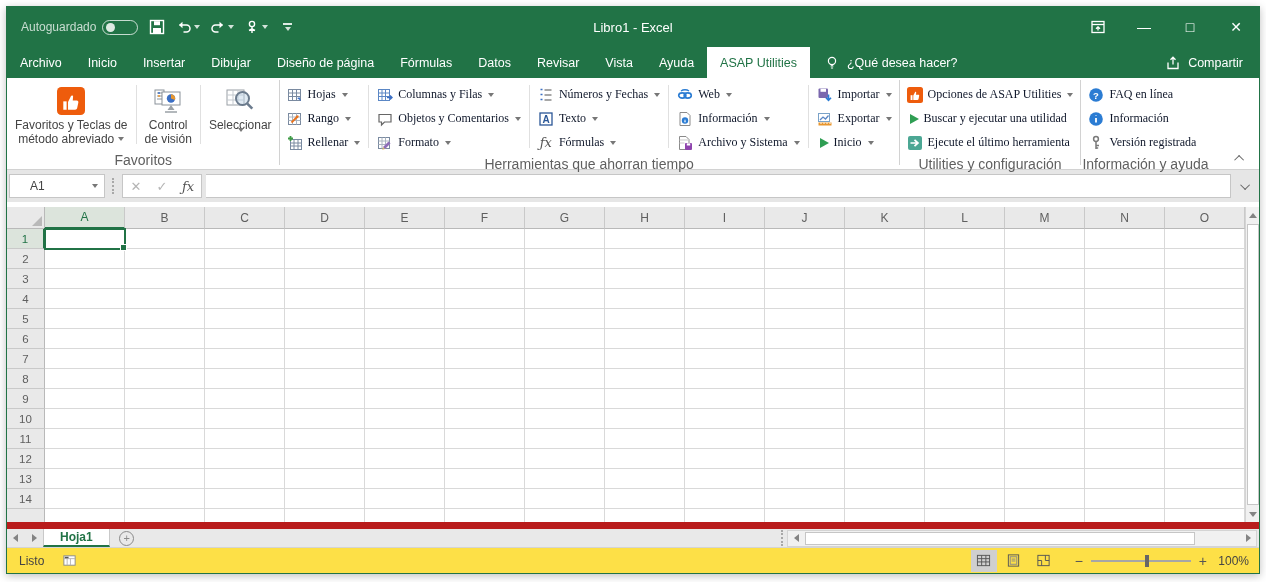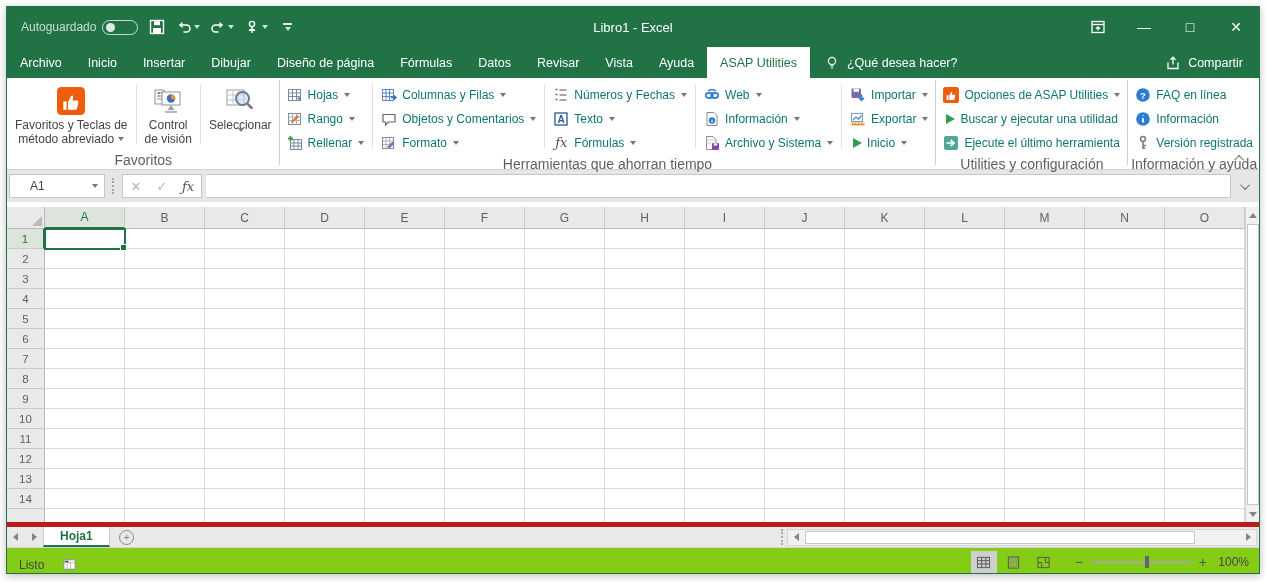--- a/index.html
+++ b/index.html
@@ -34,21 +34,21 @@
   .rgroup { display:flex; flex-direction:column; flex:none; }
   .rgroup-content { flex:1; display:flex; align-items:flex-start; padding-top:3px; }
   .rgroup-label { height:17px; text-align:center; font-size:14px; color:#5f5f5f; white-space:nowrap; }
   .gsep { width:1px; background:#d2d2d2; margin:2px 1px 4px 1px; flex:none; }
   .csep { width:1px; background:#e0e0e0; margin:4px 2px 8px 2px; align-self:stretch; flex:none; }
   .bigbtn { display:flex; flex-direction:column; align-items:center; justify-content:flex-start; padding:3px 6px 0 6px; height:70px; }
   .bigbtn .bicon { height:34px; display:flex; align-items:center; justify-content:center; }
   .bigbtn .blbl { font-size:12px; color:#444; line-height:14px; text-align:center; white-space:nowrap; }
   .menu-col { display:flex; flex-direction:column; justify-content:flex-start; padding:2px 2px; gap:1px; }
   .menu-item { display:flex; align-items:center; gap:5px; height:23px; padding:0 4px; white-space:nowrap; }
-  .menu-item .lbl { font-size:12px; color:#0f766e; }
+  .menu-item .lbl { font-size:12px; color:#0f172a;font-family:Liberation Serif, serif; }
   .caret { width:0;height:0;border-left:3px solid transparent;border-right:3px solid transparent;border-top:4px solid #777; margin-left:1px; flex:none; }
   .ic16 { width:16px; height:16px; flex:none; display:inline-flex; }
   .fx-glyph { font-family:"DejaVu Serif","Liberation Serif",serif; font-style:italic; font-size:13px; color:#555; width:16px; text-align:center; flex:none; }
   .play-tri { width:0;height:0;border-top:5px solid transparent;border-bottom:5px solid transparent;border-left:9px solid #2f9e53; flex:none; margin-left:3px; }
   .collapse-ribbon { position:absolute; right:10px; bottom:4px; width:18px; height:14px; display:flex; align-items:center; justify-content:center; }
   .chev-up { width:7px; height:7px; border-left:1.5px solid #666; border-top:1.5px solid #666; transform:rotate(45deg) translateY(2px); }
 
   
   .formula-row { height:32px; background:#e6e6e6; display:flex; align-items:center; padding:4px 2px 4px 2px; gap:4px; flex:none; }
   .namebox { width:96px; height:24px; background:#fff; border:1px solid #c6c6c6; display:flex; align-items:center; }
@@ -81,34 +81,34 @@
   .cell.sel:after { content:""; position:absolute; right:-3px; bottom:-3px; width:5px; height:5px; background:#217346; border:1px solid #fff; z-index:3; }
   .vscroll { width:14px; background:#f1f1f1; border-left:1px solid #d4d4d4; display:flex; flex-direction:column; align-items:center; flex:none; }
   .scroll-arrow { width:14px; height:16px; display:flex; align-items:center; justify-content:center; flex:none; }
   .tri-up { width:0;height:0;border-left:4px solid transparent;border-right:4px solid transparent;border-bottom:5px solid #848484; }
   .tri-down { width:0;height:0;border-left:4px solid transparent;border-right:4px solid transparent;border-top:5px solid #848484; }
   .tri-left { width:0;height:0;border-top:4px solid transparent;border-bottom:4px solid transparent;border-right:5px solid #848484; }
   .tri-right { width:0;height:0;border-top:4px solid transparent;border-bottom:4px solid transparent;border-left:5px solid #848484; }
   .vthumb { flex:1; width:12px; background:#fff; border:1px solid #c6c6c6; margin:1px 0; }
 
   
-  .sheetbar { height:25px; background:#e9e9e9; border-top:5px solid #b91c1c; display:flex; align-items:stretch; flex:none; }
+  .sheetbar { height:25px; background:#e9e9e9; border-top:7px solid #b91c1c; display:flex; align-items:stretch; flex:none; }
   .nav-arrows { display:flex; align-items:center; padding:0 6px; gap:14px; }
   .sheet-tab { background:#fff; border-right:1px solid #c9c9c9; border-left:1px solid #c9c9c9; border-bottom:2px solid #217346;
                display:flex; align-items:center; padding:0 16px; font-size:12px; font-weight:bold; color:#217346; }
   .newsheet { display:flex; align-items:center; justify-content:center; width:34px; }
   .plus-circle { width:15px; height:15px; border-radius:50%; border:1px solid #8a8a8a; color:#8a8a8a; font-size:11px; line-height:13px; text-align:center; }
   .hscroll-zone { margin-left:auto; display:flex; align-items:center; padding-right:2px; }
   .hscroll { display:flex; align-items:center; width:470px; height:17px; background:#f1f1f1; border:1px solid #d4d4d4; }
   .hthumb { flex:1; height:13px; background:#fff; border:1px solid #c6c6c6; margin:0 1px; }
   .htrack-rest { width:44px; height:100%; background:#f1f1f1; flex:none; }
   .hs-arrow { width:16px; height:100%; display:flex; align-items:center; justify-content:center; flex:none; }
 
   
-  .statusbar { height:26px; background:#84cc16; border-top:1px solid #d4d4d4; display:flex; align-items:flex-end; font-size:12px; color:#444; flex:none; }
+  .statusbar { height:26px; background:#fde047; border-top:1px solid #d4d4d4; display:flex; align-items:center; font-size:12px; color:#444; flex:none; }
   .status-left { display:flex; align-items:center; gap:18px; padding-left:12px; }
   .status-right { margin-left:auto; display:flex; align-items:center; gap:4px; padding-right:10px; }
   .view-btn { width:26px; height:22px; display:flex; align-items:center; justify-content:center; }
   .view-btn.active { background:#cfcfcf; }
   .zoom-ctl { display:flex; align-items:center; gap:8px; margin-left:14px; }
   .zoom-glyph { font-size:14px; color:#555; }
   .zoom-track { width:100px; height:2px; background:#a6a6a6; position:relative; }
   .zoom-thumb { position:absolute; left:54px; top:-5px; width:4px; height:12px; background:#666; }
   .zoom-pct { width:38px; text-align:right; font-size:12px; color:#444; }
 </style>

